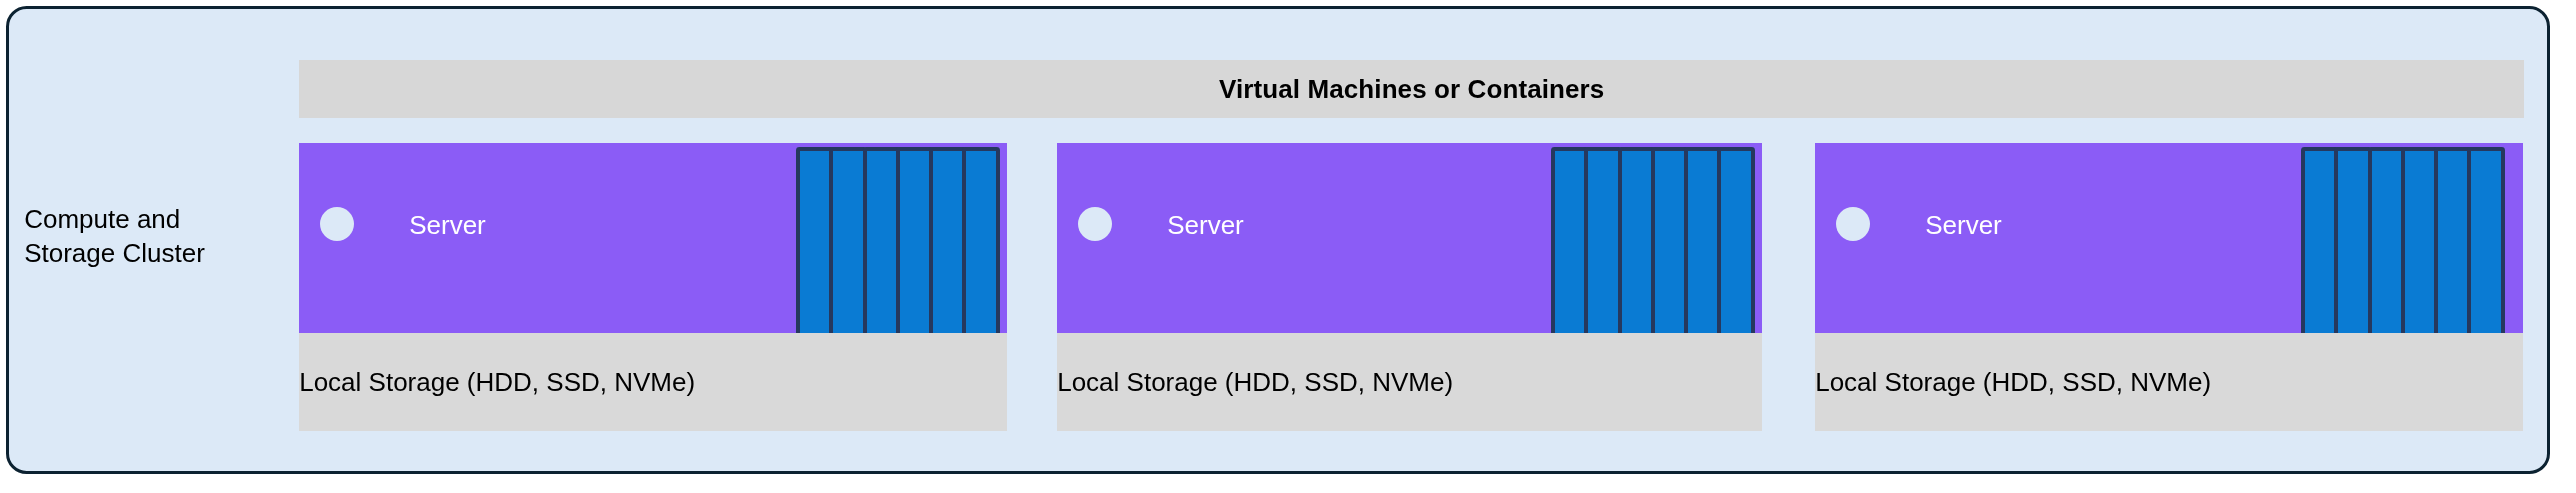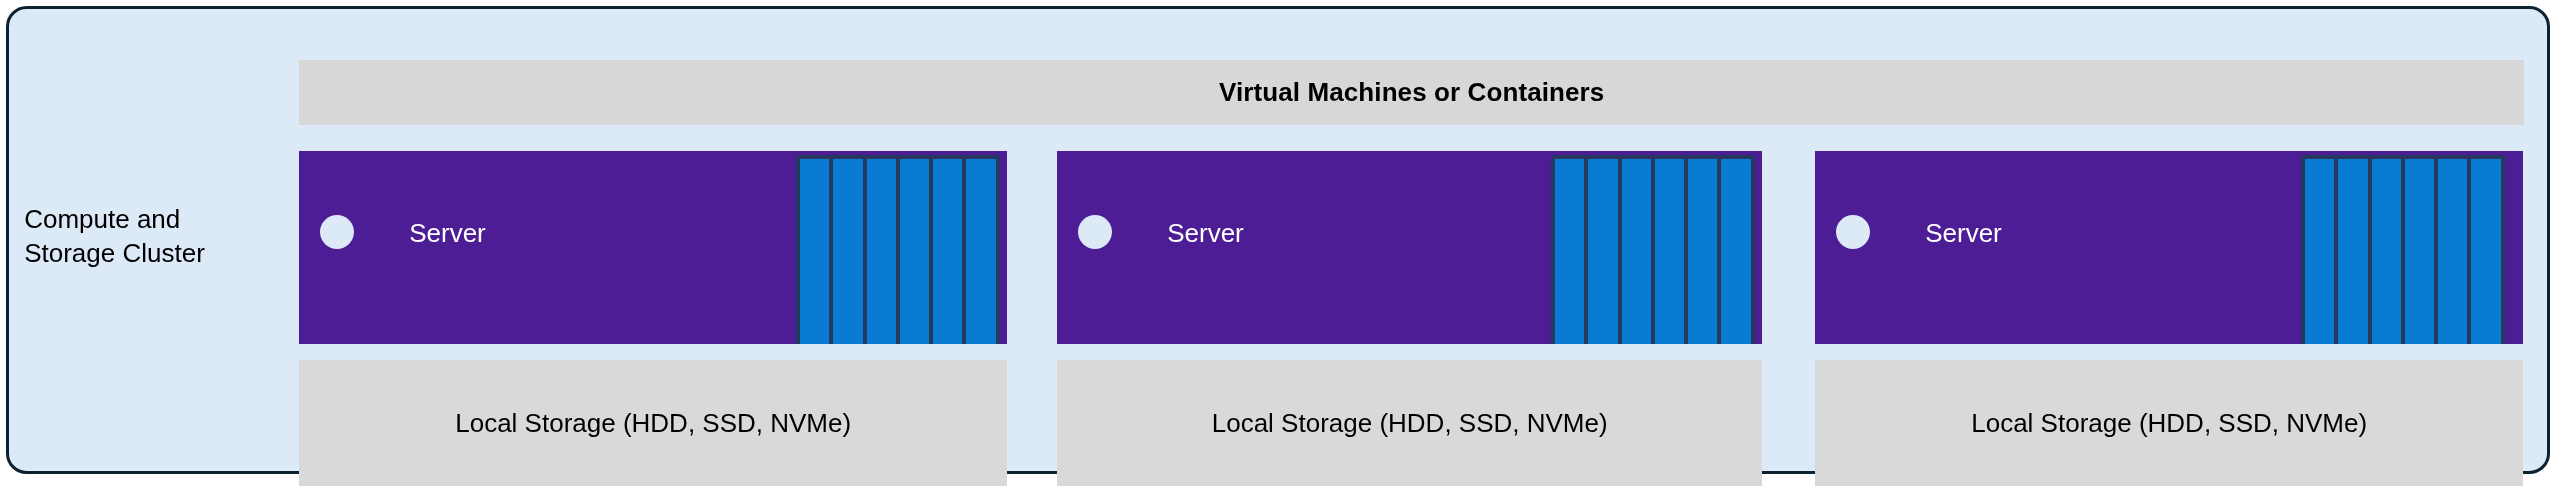--- a/index.html
+++ b/index.html
@@ -48,21 +48,21 @@
     font-weight: 400;
     white-space: pre-line;
   }
 
   
   .vm-banner {
     position: absolute;
     left: 290px;
     top: 51px;
     width: 2225px;
-    height: 65px;
+    height: 58px;
     background: #d7d7d7;
     display: flex;
     align-items: center;
     justify-content: center;
   }
   .vm-banner-text {
     color: #000000;
     font-size: 26px;
     font-weight: bold;
     letter-spacing: 0.1px;
@@ -81,23 +81,22 @@
     position: absolute;
     top: 134px;
   }
   .node-0 { left: 290px;  width: 708px; }
   .node-1 { left: 1048px; width: 705px; }
   .node-2 { left: 1806px; width: 708px; }
 
   .server-panel {
     position: relative;
     height: 193px;
-    background: #4c1d95;
+    background: #8b5cf6;
     overflow: hidden;
-    margin-top: 8px;
   }
 
   .server-led {
     position: absolute;
     left: 21px;
     top: 64px;
     width: 34px;
     height: 34px;
     border-radius: 50%;
     background: #dce9f7;
@@ -132,26 +131,25 @@
     border: 4.8px solid #26385e;
     border-radius: 3.4px;
     box-sizing: content-box;
     margin-right: -4.8px;
   }
   .drive-bay:last-child { margin-right: 0; }
 
   
   .storage-bar {
     position: absolute;
-    top: 351px;
-    height: 126px;
+    top: 324px;
+    height: 98px;
     background: #d9d9d9;
     display: flex;
     align-items: center;
-    justify-content: center;
   }
   .storage-0 { left: 290px;  width: 708px; }
   .storage-1 { left: 1048px; width: 705px; }
   .storage-2 { left: 1806px; width: 708px; }
 
   .storage-text {
     color: #000000;
     font-size: 26px;
     font-weight: 400;
     white-space: nowrap;

